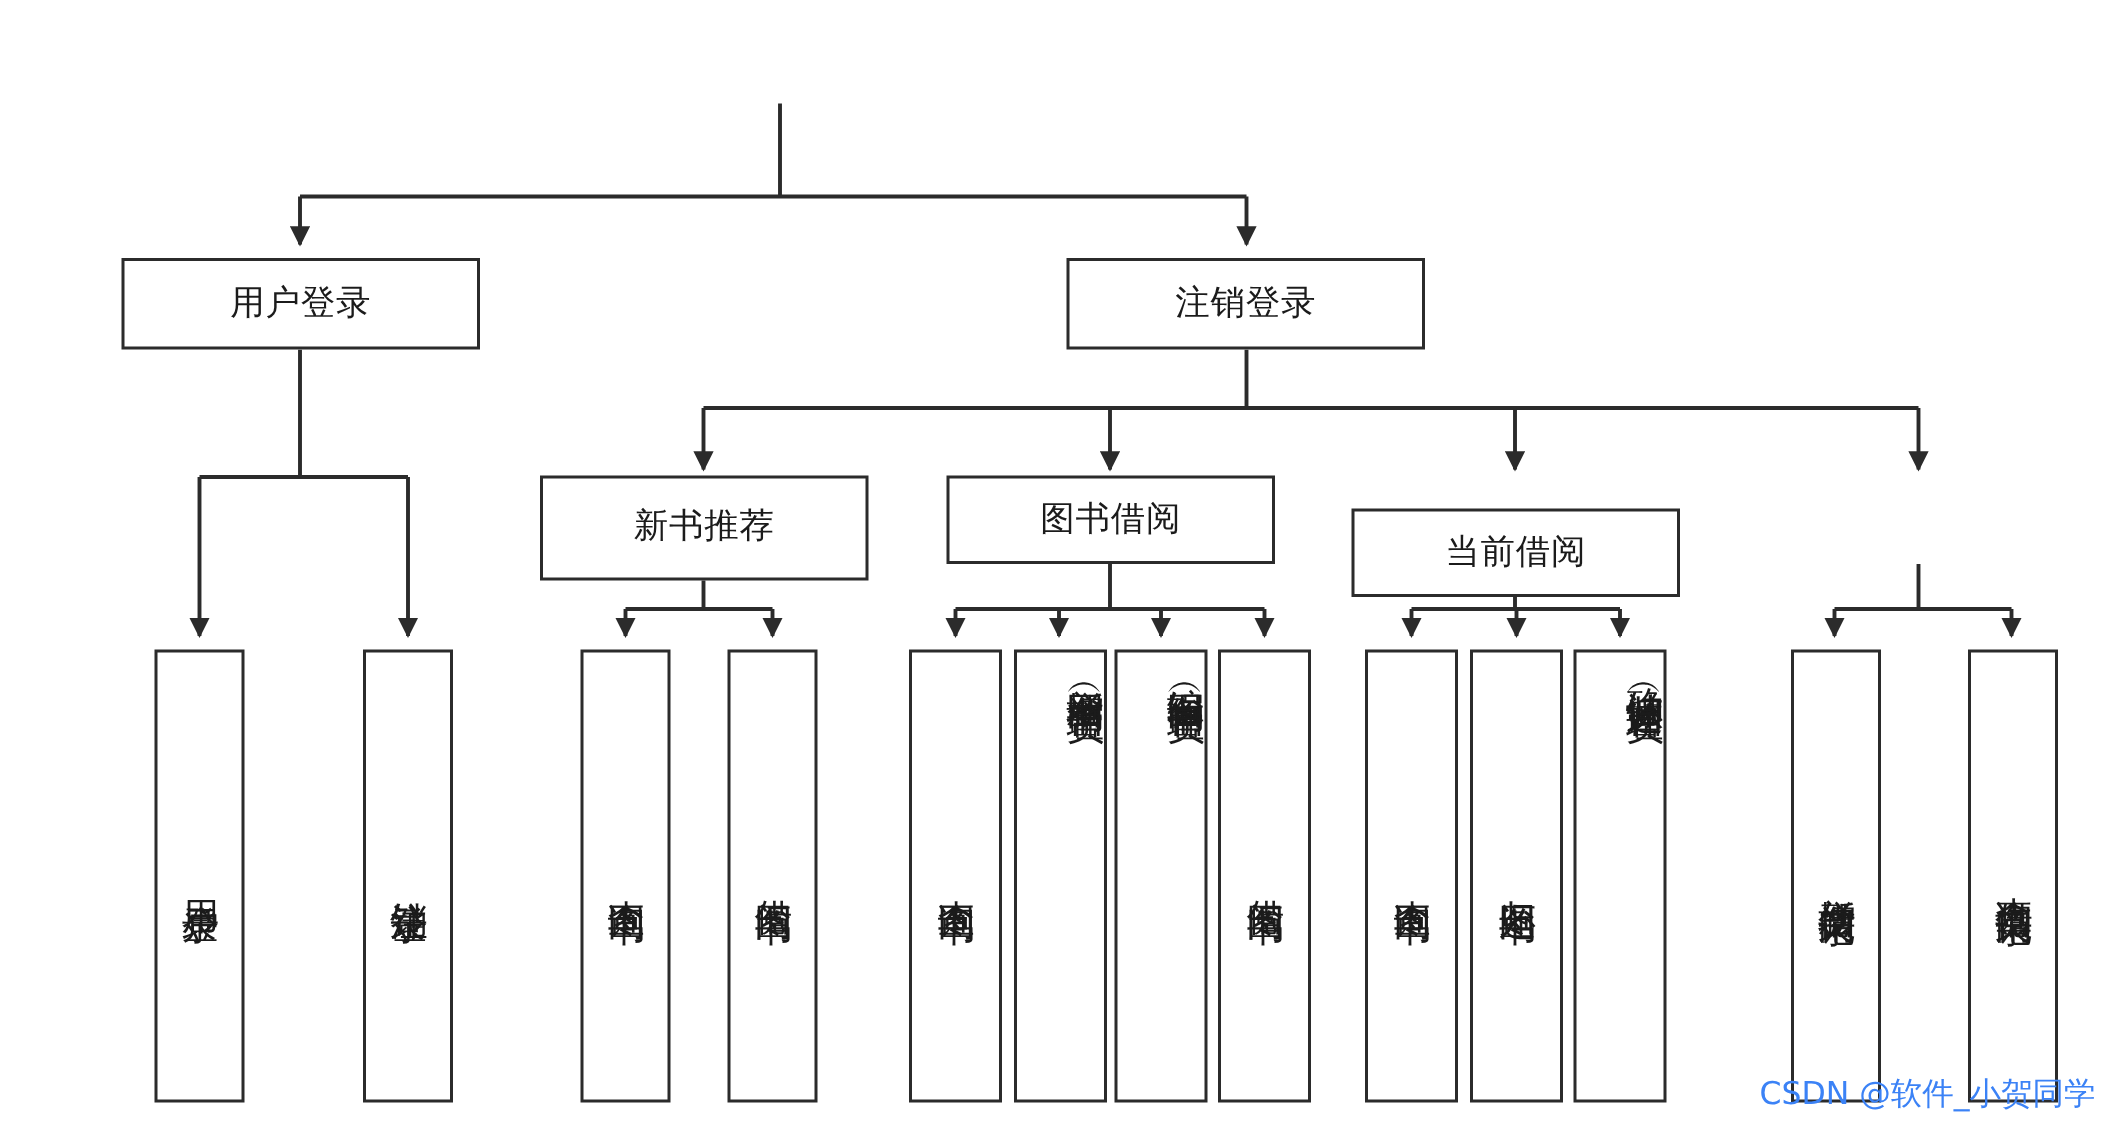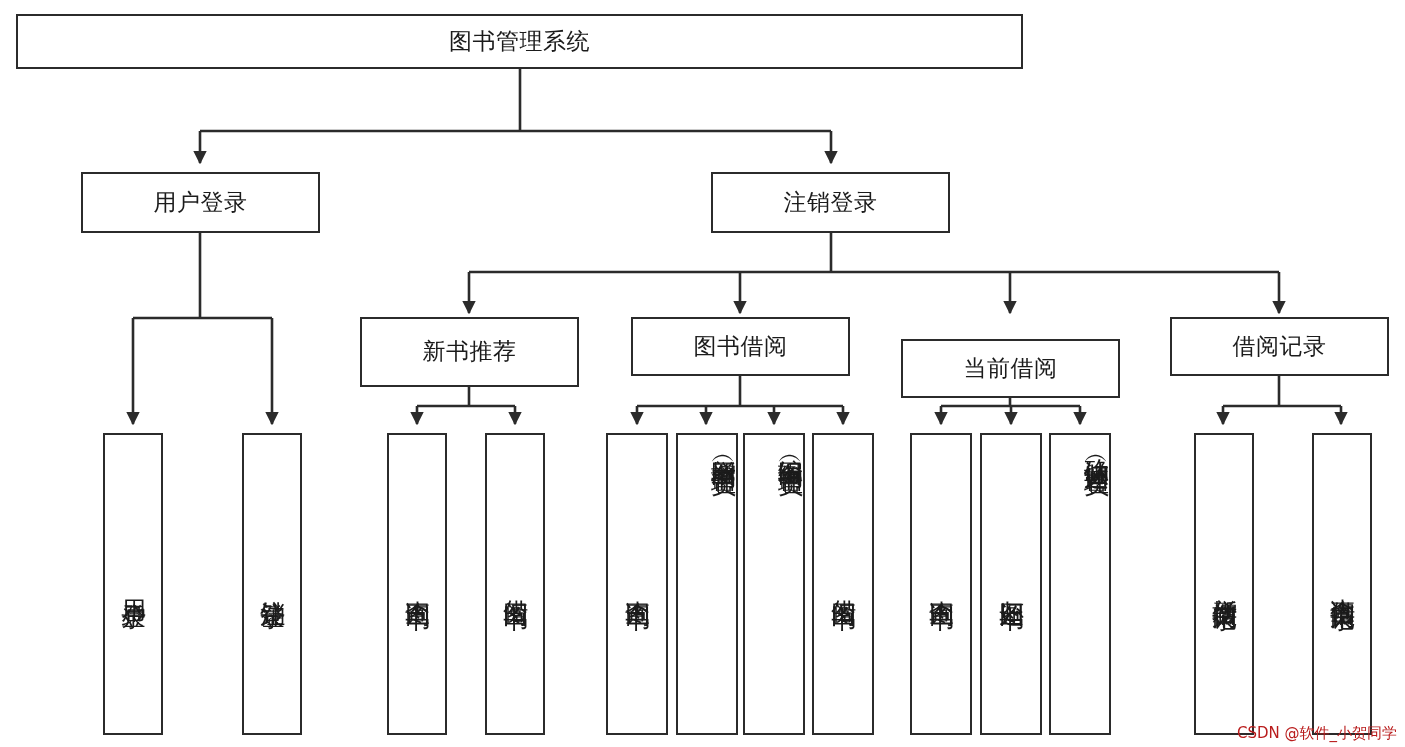--- a/index.html
+++ b/index.html
@@ -59,22 +59,22 @@
   }
   .node-v.vcenter {
     align-items: center;
     justify-content: center;
     padding-top: 0;
   }
   .watermark {
     position: absolute;
     right: 8px;
     bottom: 4px;
-    font-size: 15px;
-    color: #b91c1c;
+    font-size: 21px;
+    color: #3b82f6;
     white-space: nowrap;
     z-index: 5;
     font-family: "DejaVu Sans", "Liberation Sans", sans-serif;
   }
 </style>
 </head>
 <body>
 
 <div id="diagram-root">
 
@@ -121,42 +121,36 @@
       <path d="M 1011 406 L 1011 424" marker-end="url(#arrow)"></path>
       <path d="M 1080 406 L 1080 424" marker-end="url(#arrow)"></path>
 
       <path d="M 1279 376 L 1279 406"></path>
       <path d="M 1223 406 L 1341 406"></path>
       <path d="M 1223 406 L 1223 424" marker-end="url(#arrow)"></path>
       <path d="M 1341 406 L 1341 424" marker-end="url(#arrow)"></path>
     </g>
   </svg>
 
-  <div class="node node-h node-root" style="left:16px; top:14px; width:1007px; height:55px;">
-    <span>图书管理系统</span>
-  </div>
 
   <div class="node node-h" style="left:81px; top:172px; width:239px; height:61px;">
     <span>用户登录</span>
   </div>
   <div class="node node-h" style="left:711px; top:172px; width:239px; height:61px;">
     <span>注销登录</span>
   </div>
 
   <div class="node node-h" style="left:360px; top:317px; width:219px; height:70px;">
     <span>新书推荐</span>
   </div>
   <div class="node node-h" style="left:631px; top:317px; width:219px; height:59px;text-align:right;">
     <span>图书借阅</span>
   </div>
   <div class="node node-h" style="left:901px; top:317px; width:219px; height:59px;margin-top:22px;">
     <span>当前借阅</span>
-  </div>
-  <div class="node node-h" style="left:1170px; top:317px; width:219px; height:59px;">
-    <span>借阅记录</span>
   </div>
 
   <div class="node node-v vcenter" style="left:103px; top:433px; width:60px; height:302px;">
     <span>用户登录</span>
   </div>
   <div class="node node-v vcenter" style="left:242px; top:433px; width:60px; height:302px;">
     <span>注销登录</span>
   </div>
 
   <div class="node node-v vcenter" style="left:387px; top:433px; width:60px; height:302px;">

